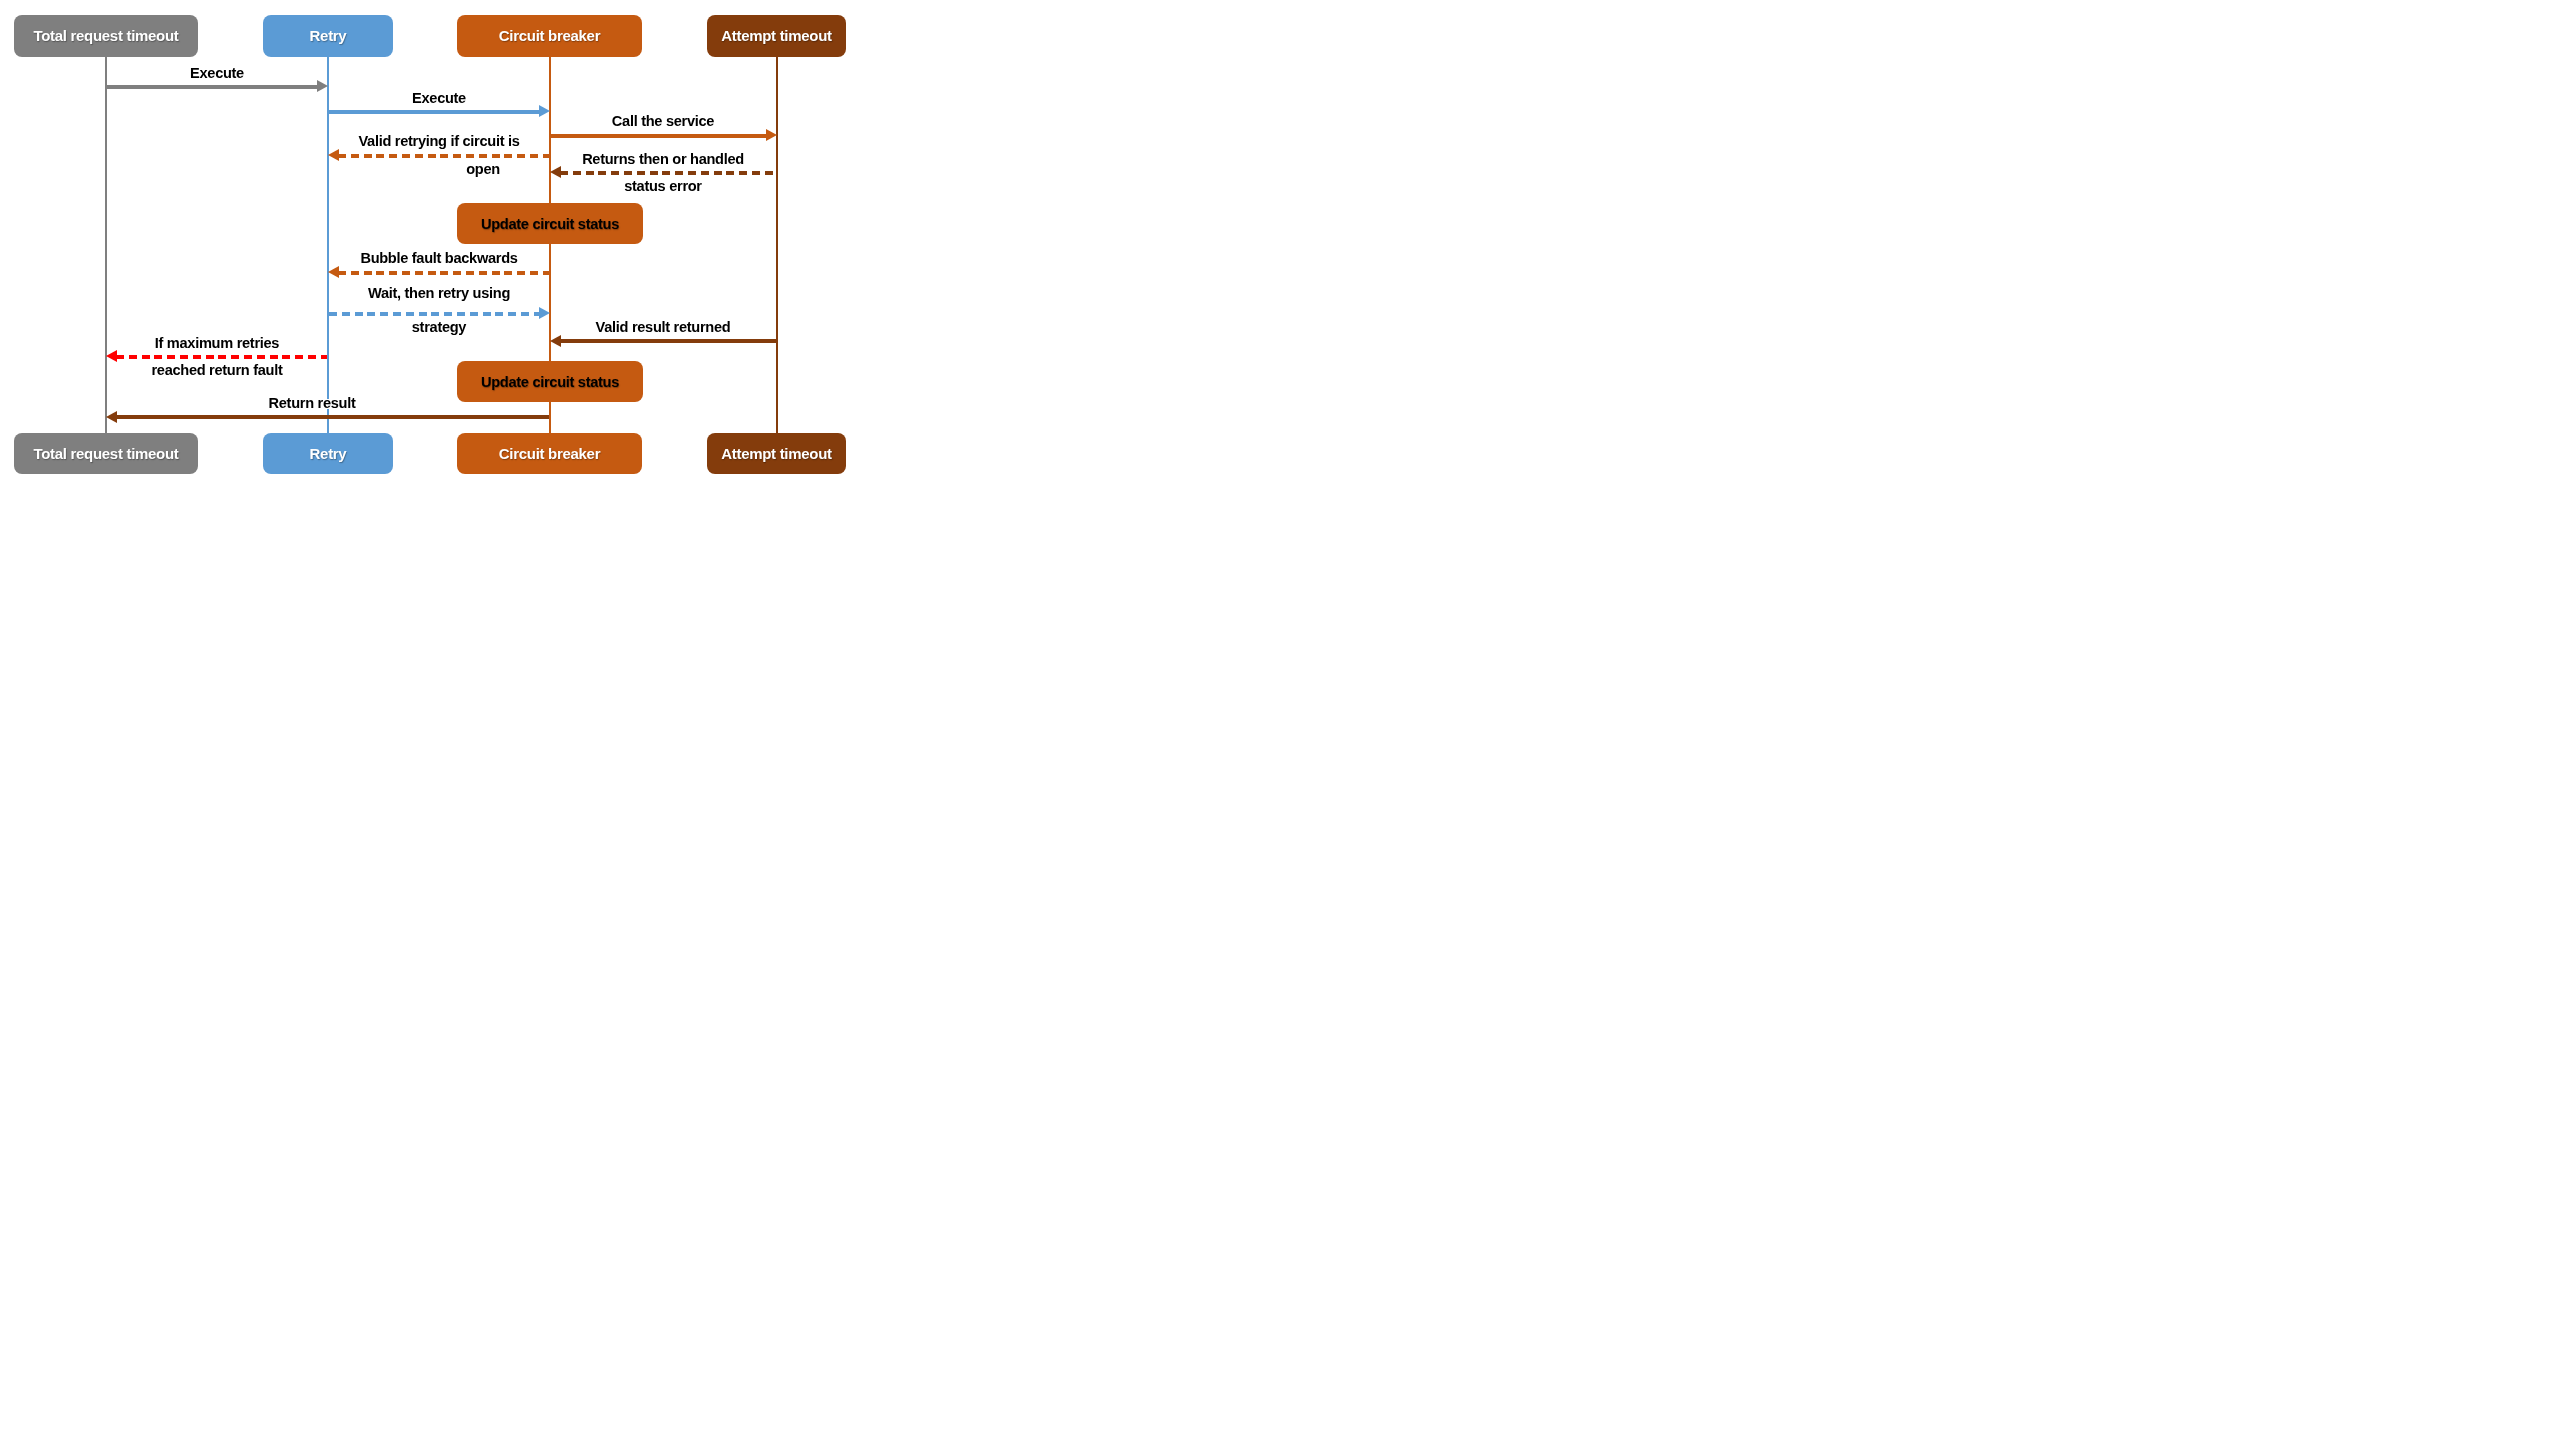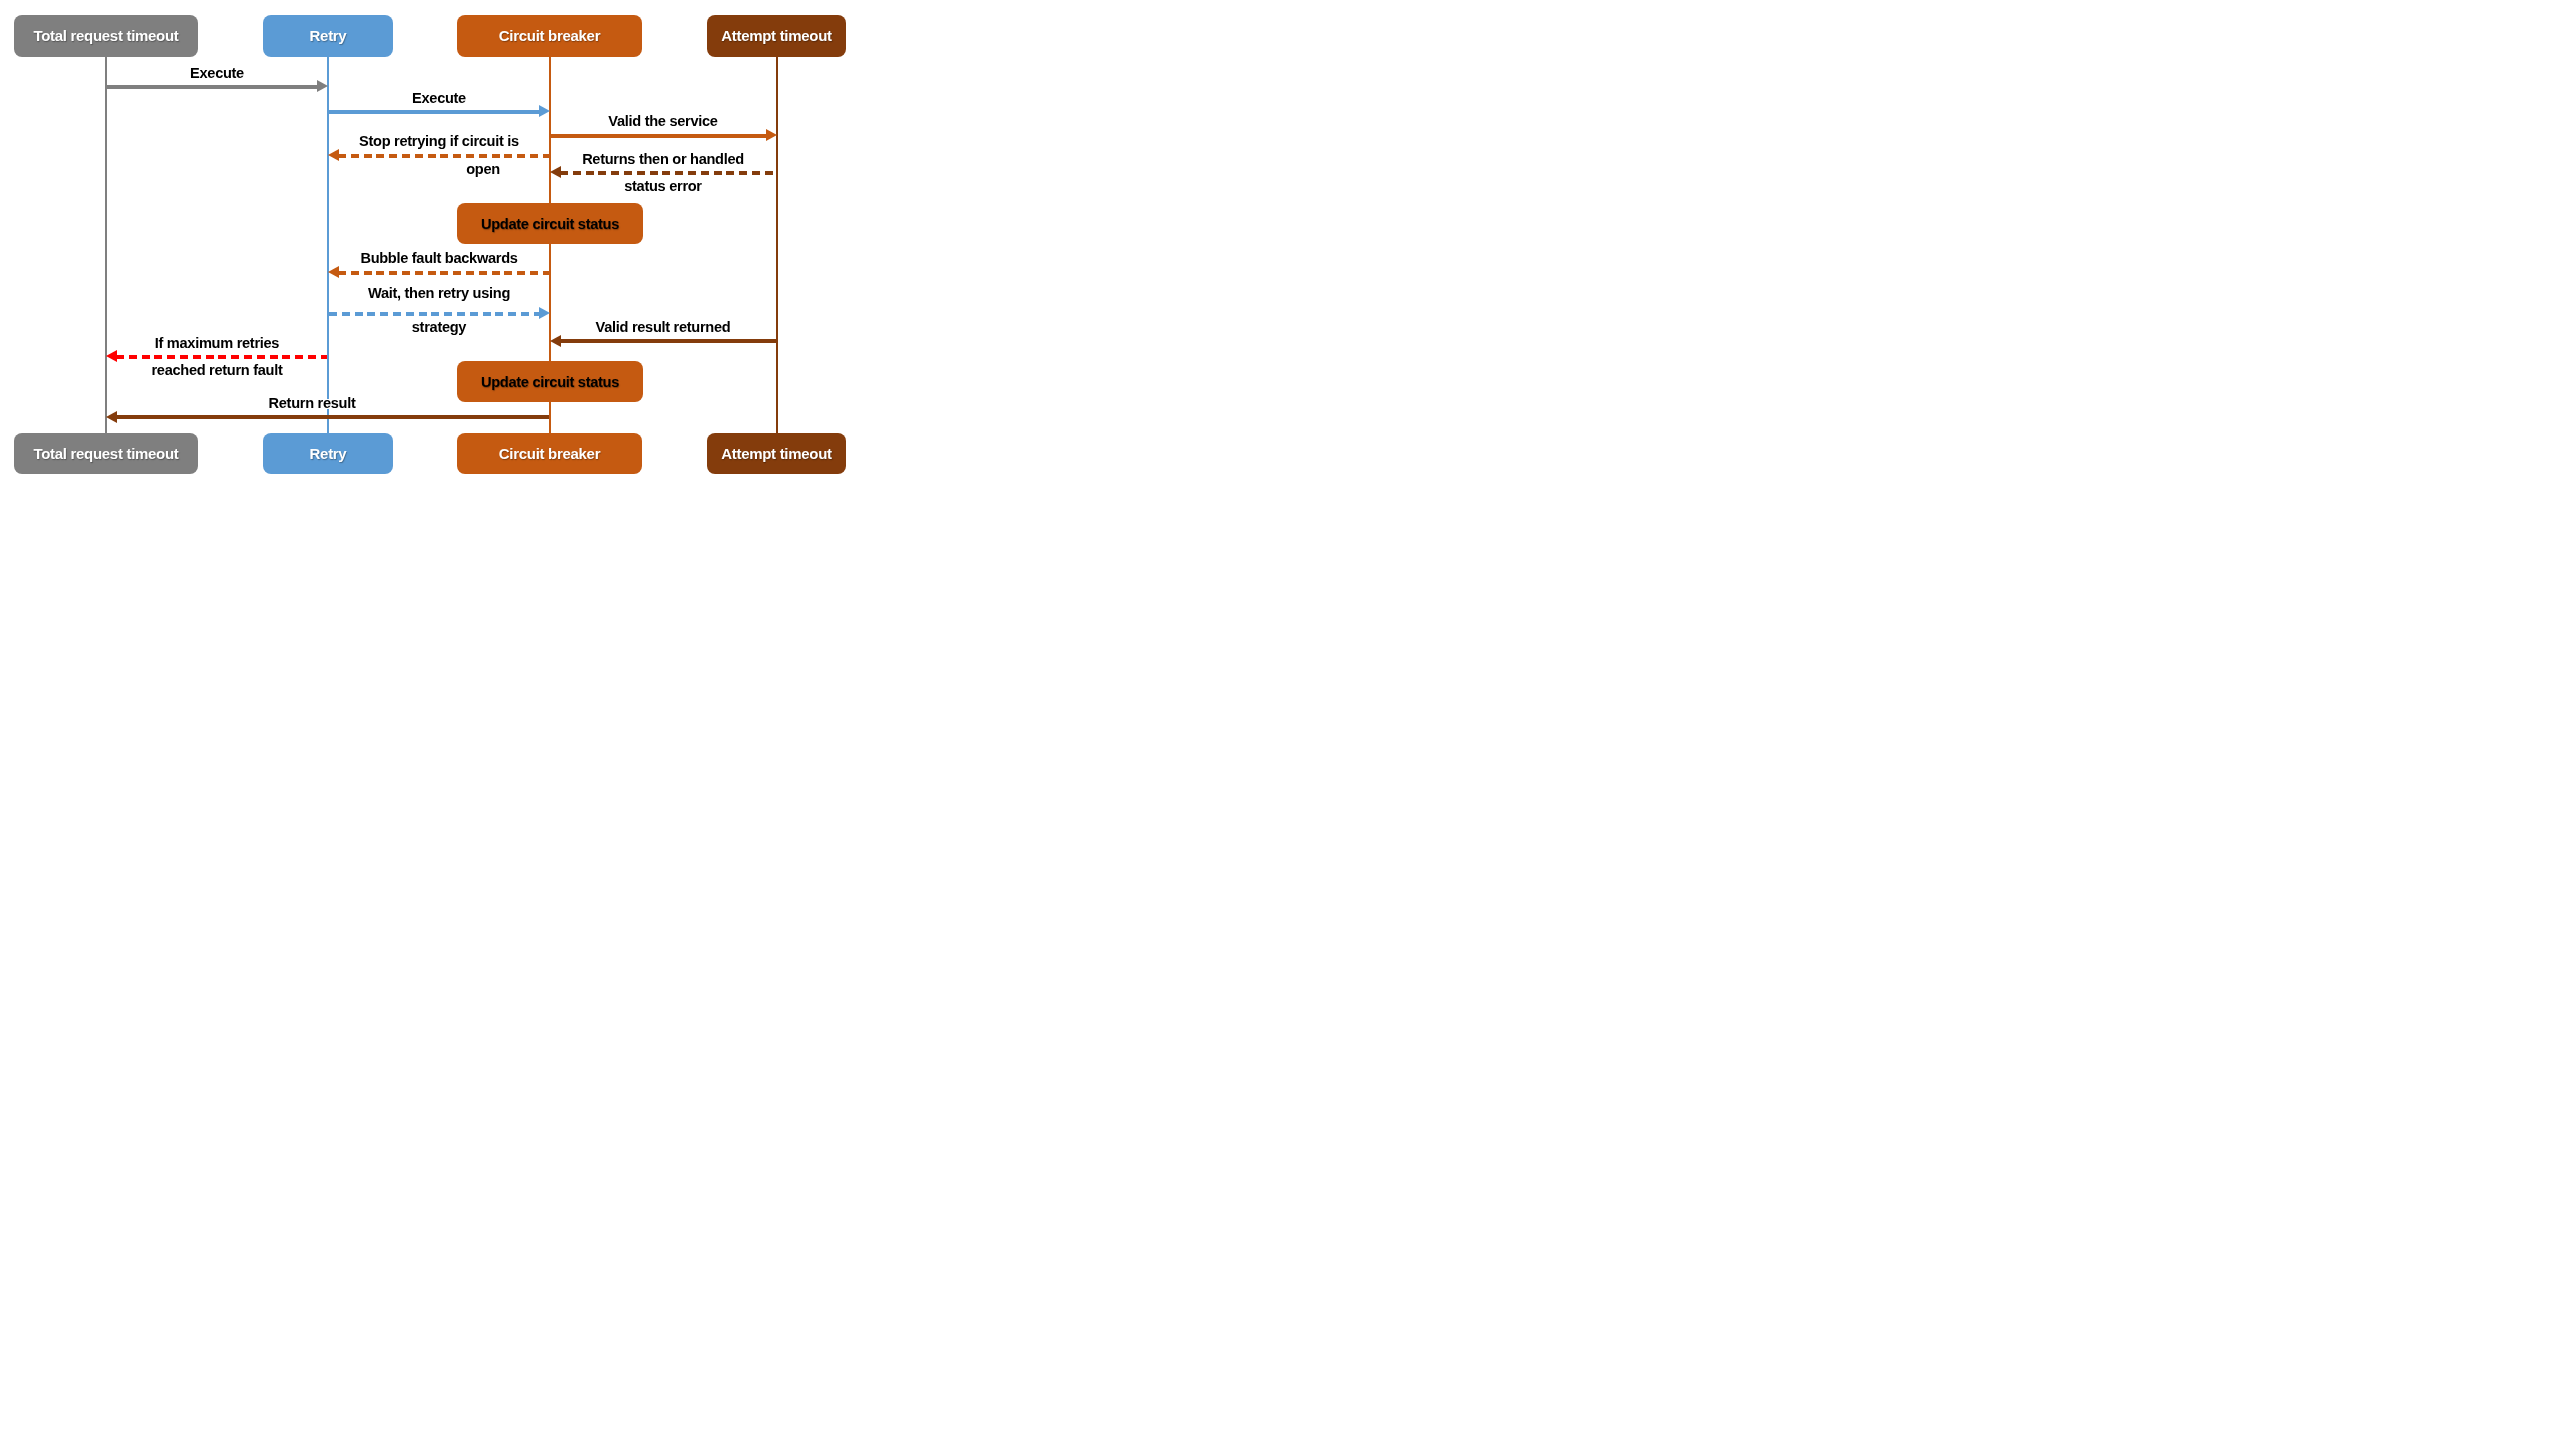--- a/index.html
+++ b/index.html
@@ -94,24 +94,24 @@
     <div class="actor-box" style="left: 707px; top: 14.6px; width: 139px; height: 42px; background: rgb(132, 60, 12);">Attempt timeout</div>
     <div class="actor-box" style="left: 707px; top: 433px; width: 139px; height: 41px; background: rgb(132, 60, 12);">Attempt timeout</div>
     <div class="shaft" style="left: 107px; top: 85px; width: 211px; background: rgb(127, 127, 127);"></div>
     <div class="head" style="top: 80px; left: 317px; border-left: 11px solid rgb(127, 127, 127);"></div>
     <div class="msg-label" style="left: 217px; bottom: 400px;">Execute</div>
     <div class="shaft" style="left: 329px; top: 110px; width: 211px; background: rgb(91, 155, 213);"></div>
     <div class="head" style="top: 105px; left: 539px; border-left: 11px solid rgb(91, 155, 213);"></div>
     <div class="msg-label" style="left: 439px; bottom: 375px;">Execute</div>
     <div class="shaft" style="left: 551px; top: 134px; width: 216px; background: rgb(197, 90, 17);"></div>
     <div class="head" style="top: 129px; left: 766px; border-left: 11px solid rgb(197, 90, 17);"></div>
-    <div class="msg-label" style="left: 663px; bottom: 352px;">Valid the service</div>
+    <div class="msg-label" style="left: 663px; bottom: 352px;">Call the service</div>
     <div class="shaft" style="left: 338px; top: 154px; width: 211px; background: repeating-linear-gradient(to right, rgb(197, 90, 17) 0px, rgb(197, 90, 17) 8px, transparent 8px, transparent 12.8px);"></div>
     <div class="head" style="top: 149px; left: 328px; border-right: 11px solid rgb(197, 90, 17);"></div>
-    <div class="msg-label" style="left: 439px; bottom: 332px;">Stop retrying if circuit is</div>
+    <div class="msg-label" style="left: 439px; bottom: 332px;">Valid retrying if circuit is</div>
     <div class="msg-label" style="left: 439px; top: 161px; margin-left: 44px;">open</div>
     <div class="shaft" style="left: 560px; top: 171px; width: 216px; background: repeating-linear-gradient(to right, rgb(132, 60, 12) 0px, rgb(132, 60, 12) 8px, transparent 8px, transparent 12.8px);"></div>
     <div class="head" style="top: 166px; left: 550px; border-right: 11px solid rgb(132, 60, 12);"></div>
     <div class="msg-label" style="left: 663px; bottom: 314px;">Returns then or handled</div>
     <div class="msg-label" style="left: 663px; top: 178px;">status error</div>
     <div class="shaft" style="left: 338px; top: 271px; width: 211px; background: repeating-linear-gradient(to right, rgb(197, 90, 17) 0px, rgb(197, 90, 17) 8px, transparent 8px, transparent 12.8px);"></div>
     <div class="head" style="top: 266px; left: 328px; border-right: 11px solid rgb(197, 90, 17);"></div>
     <div class="msg-label" style="left: 439px; bottom: 215px; text-align: right;">Bubble fault backwards</div>
     <div class="shaft" style="left: 329px; top: 312px; width: 211px; background: repeating-linear-gradient(to right, rgb(91, 155, 213) 0px, rgb(91, 155, 213) 8px, transparent 8px, transparent 12.8px);"></div>
     <div class="head" style="top: 307px; left: 539px; border-left: 11px solid rgb(91, 155, 213);"></div>

